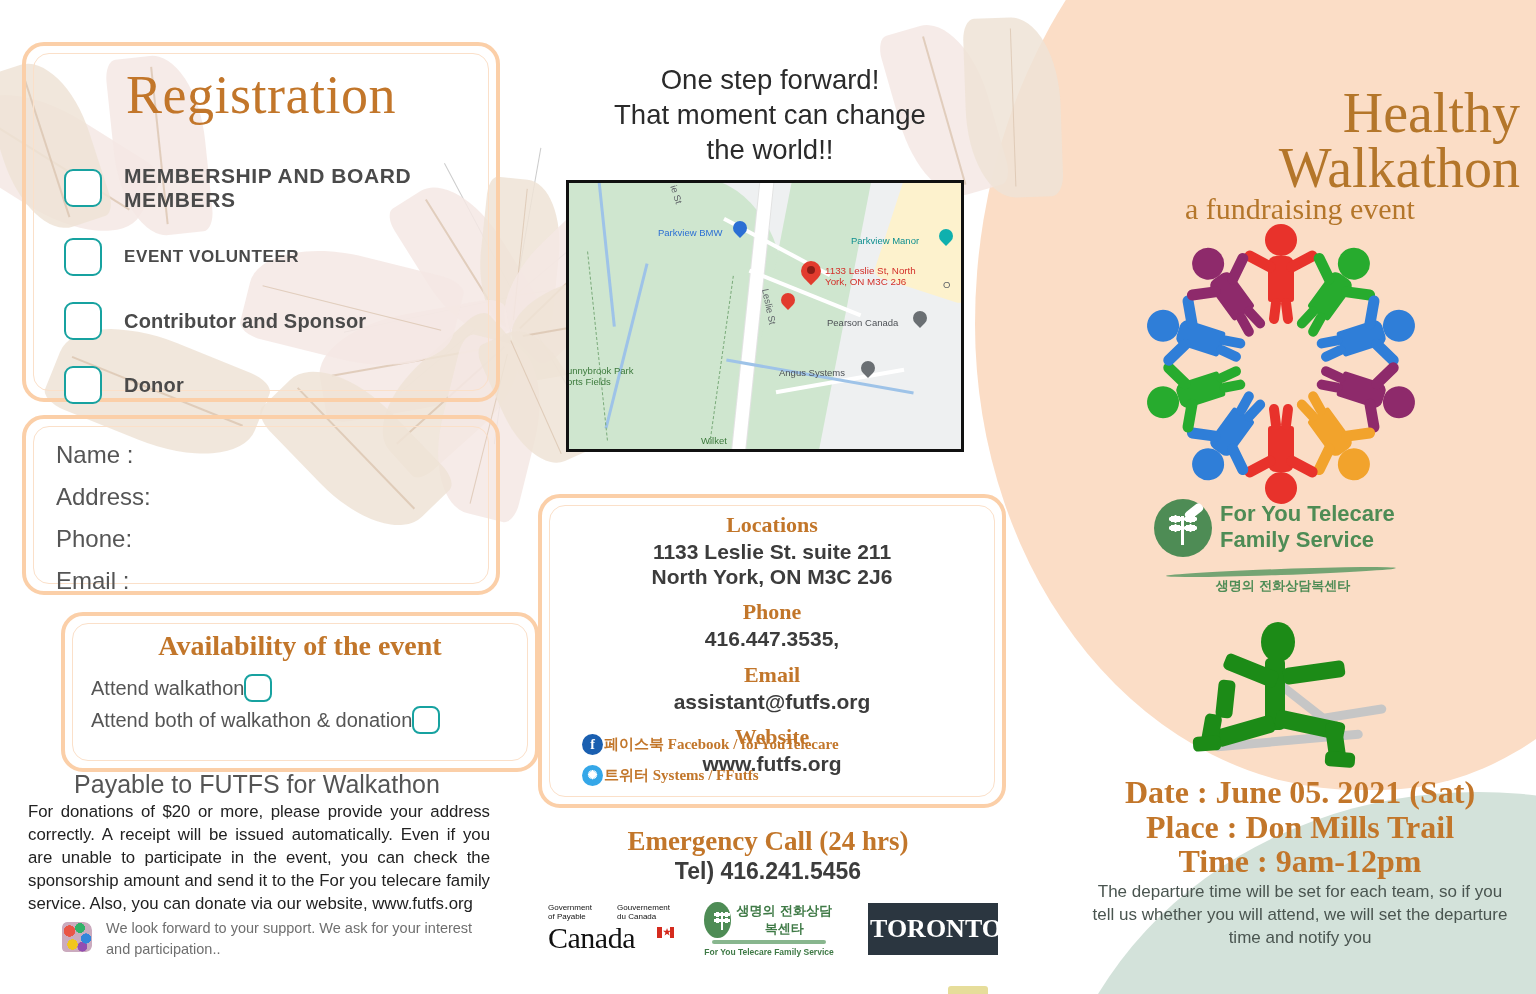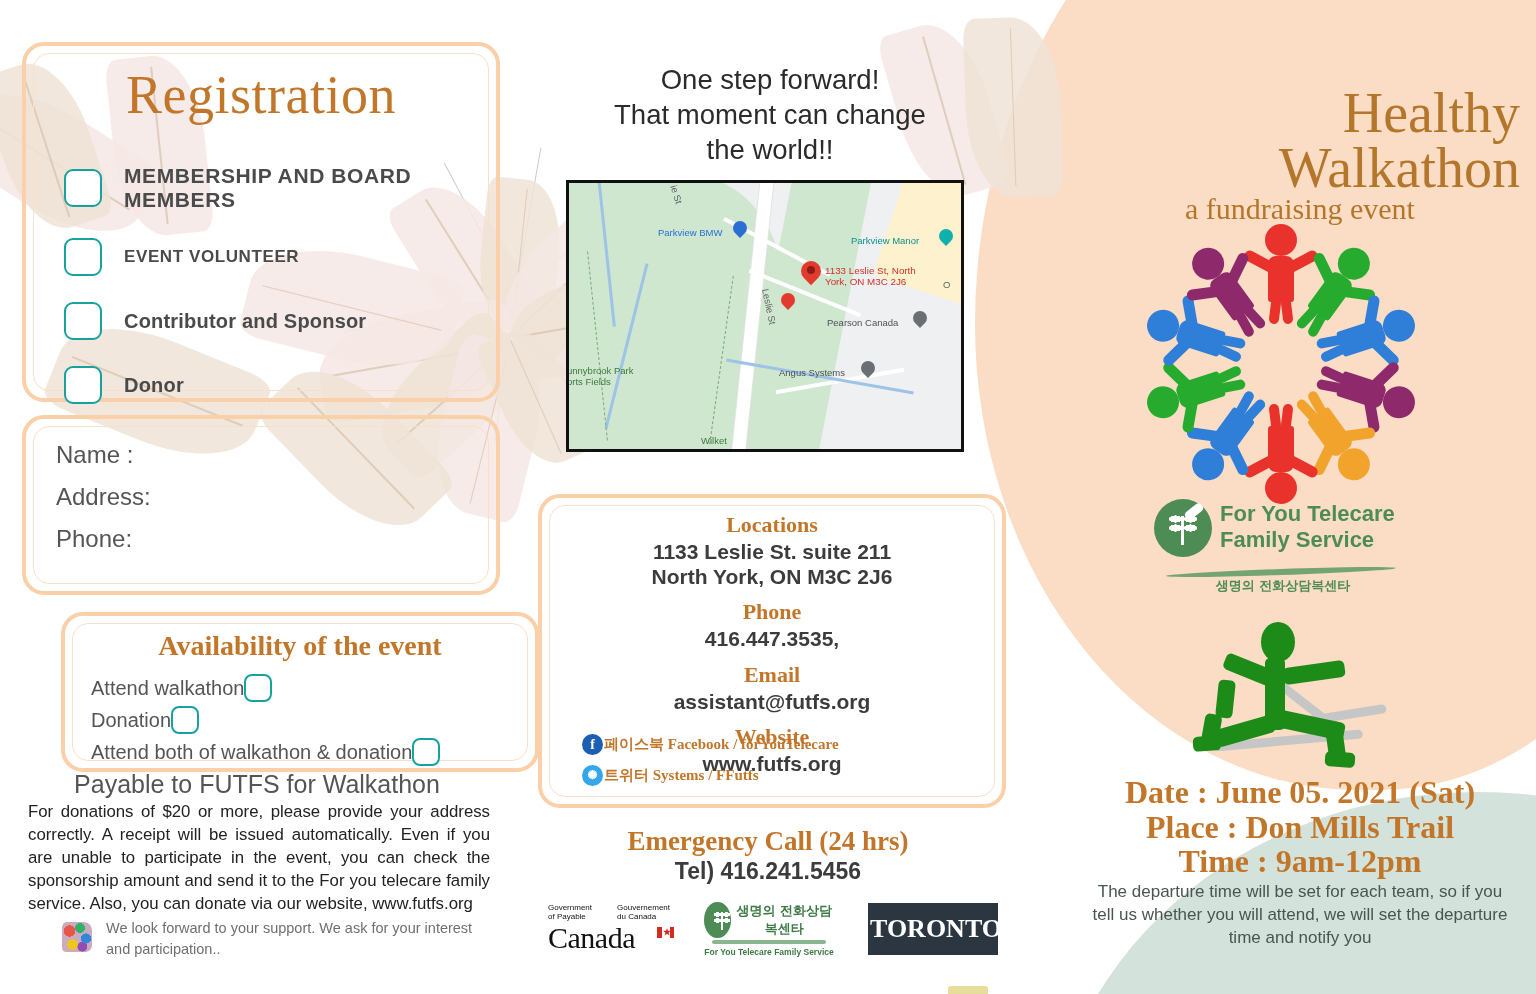--- a/index.html
+++ b/index.html
@@ -366,33 +366,30 @@
       </div>
     </div>
   </div>
 
   <div class="card info-card">
     <div class="inner"></div>
     <div class="info-fields">
       <div>Name :</div>
       <div>Address:</div>
       <div>Phone:</div>
+      <div>Email :</div>
     </div>
   </div>
 
   <div class="card avail-card">
     <div class="inner"></div>
     <div class="avail-title">Availability of the event</div>
     <div class="avail-rows">
       <div class="avail-row">
         <span>Attend walkathon</span>
-        <div class="cbox-sm"></div>
-      </div>
-      <div class="avail-row">
-        <span>Donation</span>
         <div class="cbox-sm"></div>
       </div>
       <div class="avail-row">
         <span>Attend both of walkathon &amp; donation</span>
         <div class="cbox-sm"></div>
       </div>
     </div>
   </div>
 
   <div class="payable-title">Payable to FUTFS for Walkathon</div>

